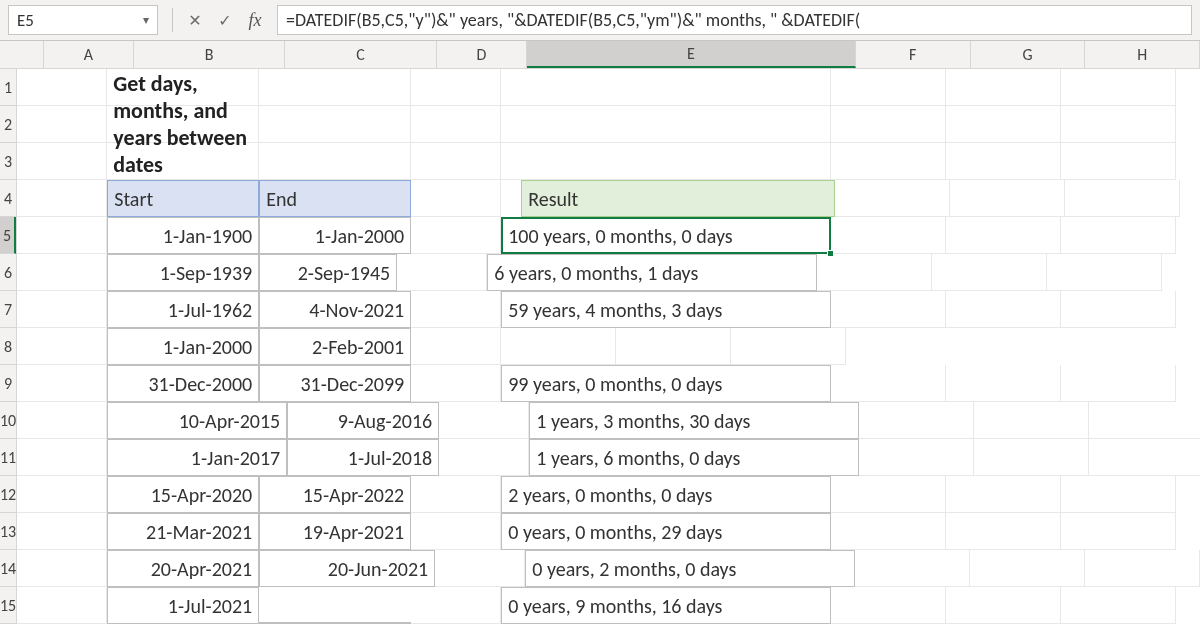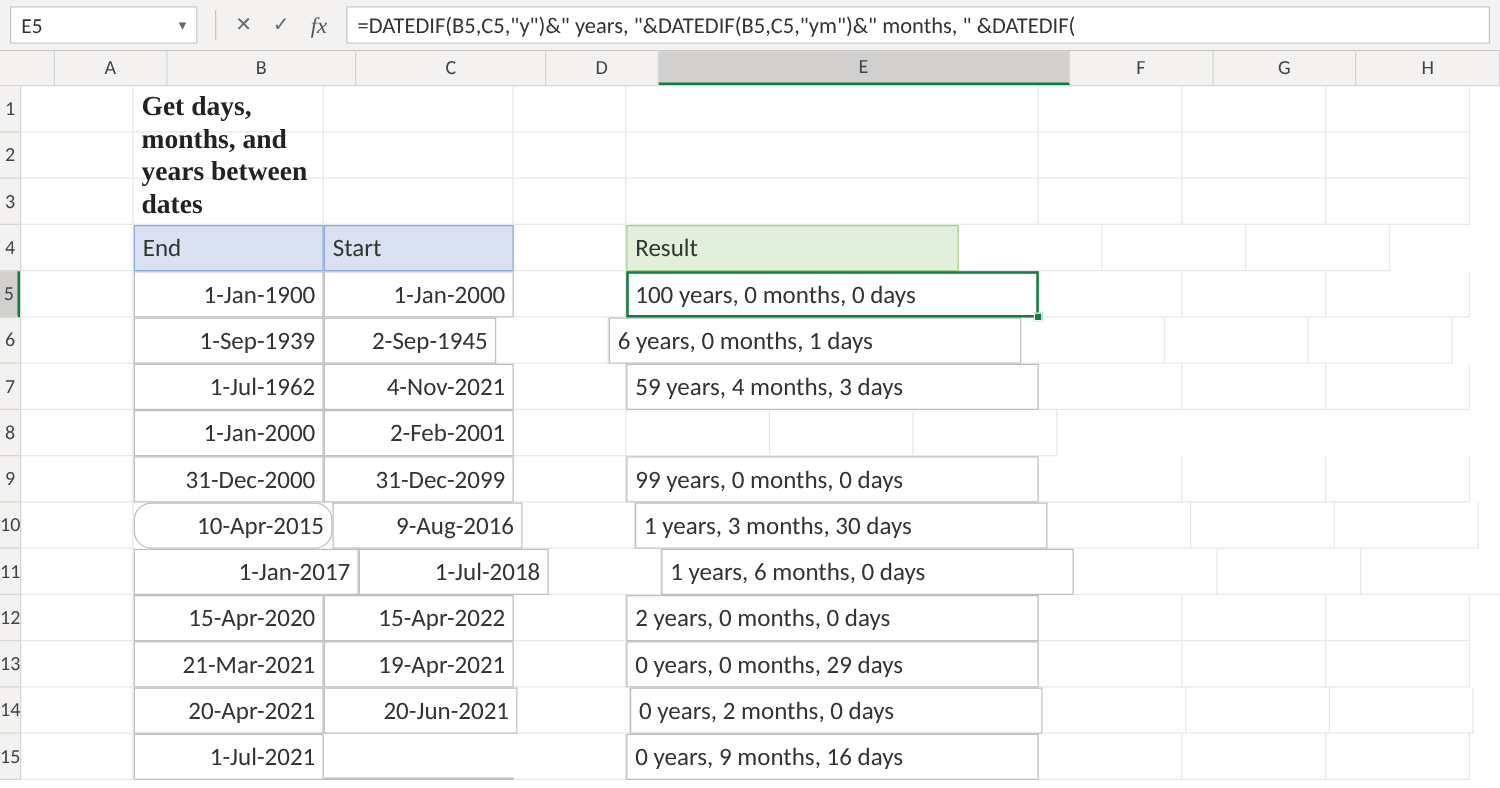--- a/index.html
+++ b/index.html
@@ -74,21 +74,21 @@
   border-bottom: 1px solid #e8e8e8;
   padding: 0 6px;
   display:flex;
   align-items:center;
   font-size: 20px;
   color:#333;
   overflow:hidden;
 }
 .cell.right { justify-content:flex-end;}
 .cell.left { justify-content:flex-start;}
-.title { font-weight: bold; font-size:22px; color:#222;font-family:Liberation Serif, serif;}
+.title { font-weight: bold; font-size:22px; color:#222;}
 .hdrBlue { background:#d9e1f2; border:1px solid #8ea9db; font-weight:normal; font-size:20px;}
 .hdrGreen { background:#e2efda; border:1px solid #a9d08e; font-size:20px;}
 .brd { border:1px solid #bfbfbf; }
 .selected-overlay {
   position:absolute;
   border: 2px solid #107c41;
   pointer-events:none;
   box-sizing:border-box;
 }
 .fill-handle {
@@ -177,24 +177,24 @@
           <div class="cell left" style="width: 152px;"></div>
           <div class="cell left" style="width: 152px;"></div>
           <div class="cell left" style="width: 90px;"></div>
           <div class="cell left" style="width: 330px;"></div>
           <div class="cell left" style="width: 115px;"></div>
           <div class="cell left" style="width: 115px;"></div>
           <div class="cell left" style="width: 115px;"></div>
         </div>
         <div class="row">
           <div class="cell left" style="width: 90px;"></div>
+          <div class="cell left hdrBlue" style="width: 152px;">Start</div>
           <div class="cell left hdrBlue" style="width: 152px;">End</div>
-          <div class="cell left hdrBlue" style="width: 152px;">Start</div>
-          <div class="cell left" style="width: 90px;"></div>
-          <div class="cell left hdrGreen" style="width: 266px;">Result</div>
+          <div class="cell left" style="width: 90px;"></div>
+          <div class="cell left hdrGreen" style="width: 314px; margin-left: 20px;">Result</div>
           <div class="cell left" style="width: 115px;"></div>
           <div class="cell left" style="width: 115px;"></div>
           <div class="cell left" style="width: 115px;"></div>
         </div>
         <div class="row">
           <div class="cell left" style="width: 90px;"></div>
           <div class="cell right brd" style="width: 152px;">1-Jan-1900</div>
           <div class="cell right brd" style="width: 152px;">1-Jan-2000</div>
           <div class="cell left" style="width: 90px;"></div>
           <div class="cell left brd" style="width: 330px;">100 years, 0 months, 0 days</div>
@@ -236,21 +236,21 @@
           <div class="cell right brd" style="width: 152px;">31-Dec-2000</div>
           <div class="cell right brd" style="width: 152px;">31-Dec-2099</div>
           <div class="cell left" style="width: 90px;"></div>
           <div class="cell left brd" style="width: 330px;">99 years, 0 months, 0 days</div>
           <div class="cell left" style="width: 115px;"></div>
           <div class="cell left" style="width: 115px;"></div>
           <div class="cell left" style="width: 115px;"></div>
         </div>
         <div class="row">
           <div class="cell left" style="width: 90px;"></div>
-          <div class="cell right brd" style="width: 159px; border-radius: 14px;">10-Apr-2015</div>
+          <div class="cell right brd" style="width: 180px;">10-Apr-2015</div>
           <div class="cell right brd" style="width: 152px;">9-Aug-2016</div>
           <div class="cell left" style="width: 90px;"></div>
           <div class="cell left brd" style="width: 330px;">1 years, 3 months, 30 days</div>
           <div class="cell left" style="width: 115px;"></div>
           <div class="cell left" style="width: 115px;"></div>
           <div class="cell left" style="width: 115px;"></div>
         </div>
         <div class="row">
           <div class="cell left" style="width: 90px;"></div>
           <div class="cell right brd" style="width: 180px;">1-Jan-2017</div>
@@ -277,21 +277,21 @@
           <div class="cell right brd" style="width: 152px;">19-Apr-2021</div>
           <div class="cell left" style="width: 90px;"></div>
           <div class="cell left brd" style="width: 330px;">0 years, 0 months, 29 days</div>
           <div class="cell left" style="width: 115px;"></div>
           <div class="cell left" style="width: 115px;"></div>
           <div class="cell left" style="width: 115px;"></div>
         </div>
         <div class="row">
           <div class="cell left" style="width: 90px;"></div>
           <div class="cell right brd" style="width: 152px;">20-Apr-2021</div>
-          <div class="cell right brd" style="width: 155px;">20-Jun-2021</div>
+          <div class="cell right brd" style="width: 176px;">20-Jun-2021</div>
           <div class="cell left" style="width: 90px;"></div>
           <div class="cell left brd" style="width: 330px;">0 years, 2 months, 0 days</div>
           <div class="cell left" style="width: 115px;"></div>
           <div class="cell left" style="width: 115px;"></div>
           <div class="cell left" style="width: 115px;"></div>
         </div>
         <div class="row">
           <div class="cell left" style="width: 90px;"></div>
           <div class="cell right brd" style="width: 152px;">1-Jul-2021</div>
           <div class="cell right brd" style="width: 152px; margin-top: 35px;">17-Apr-2022</div>

